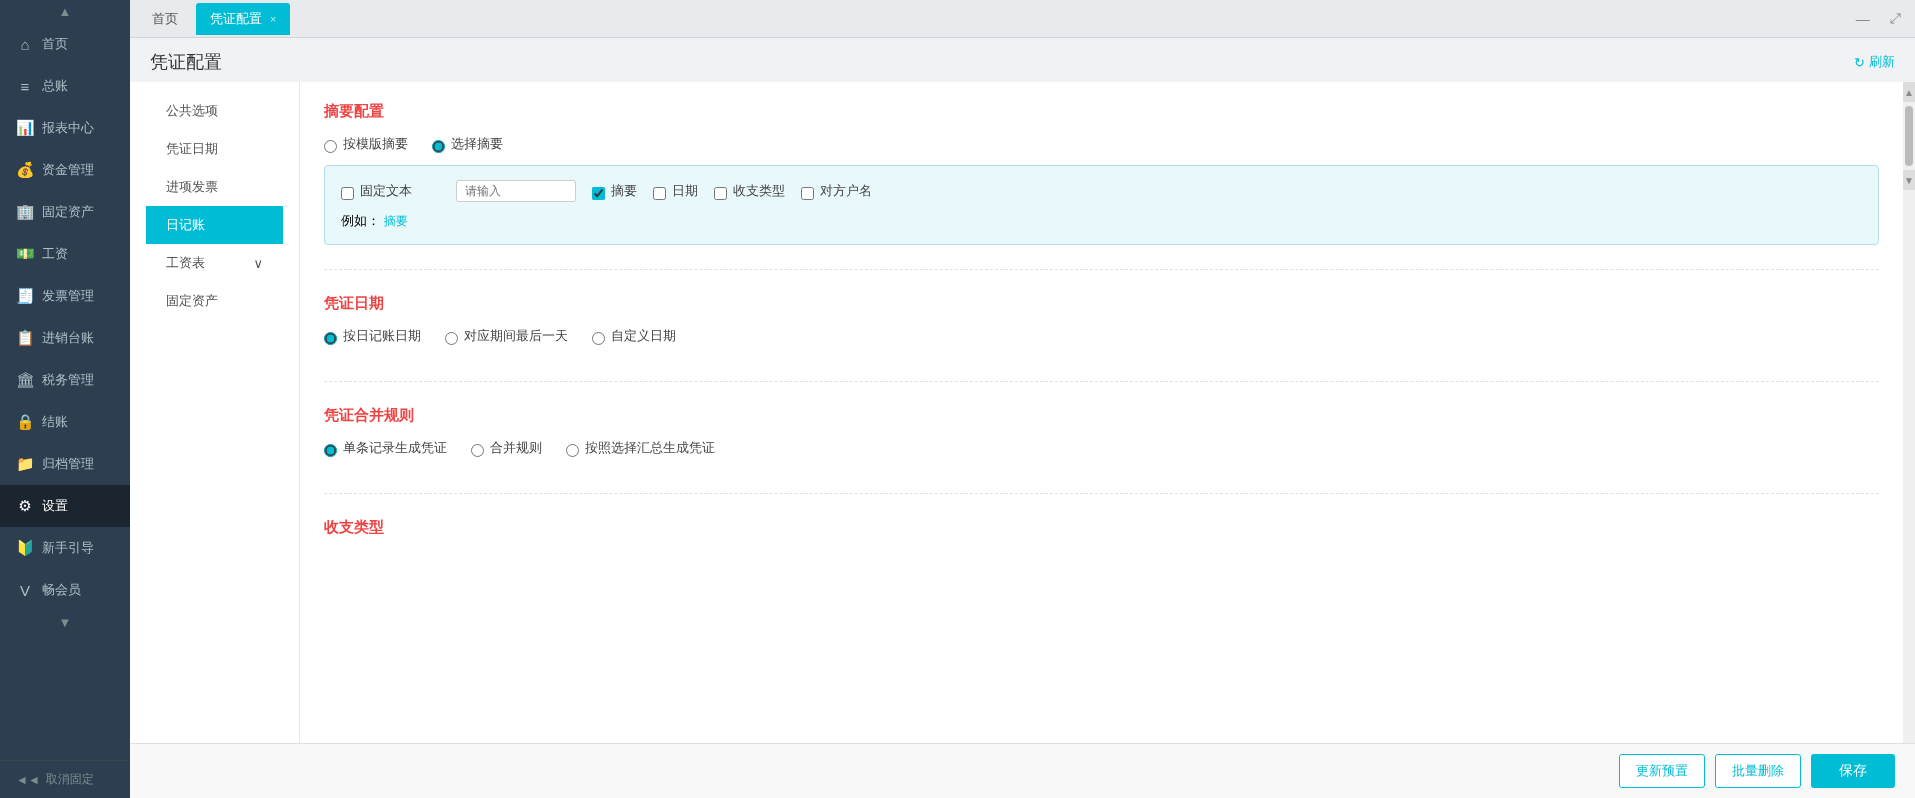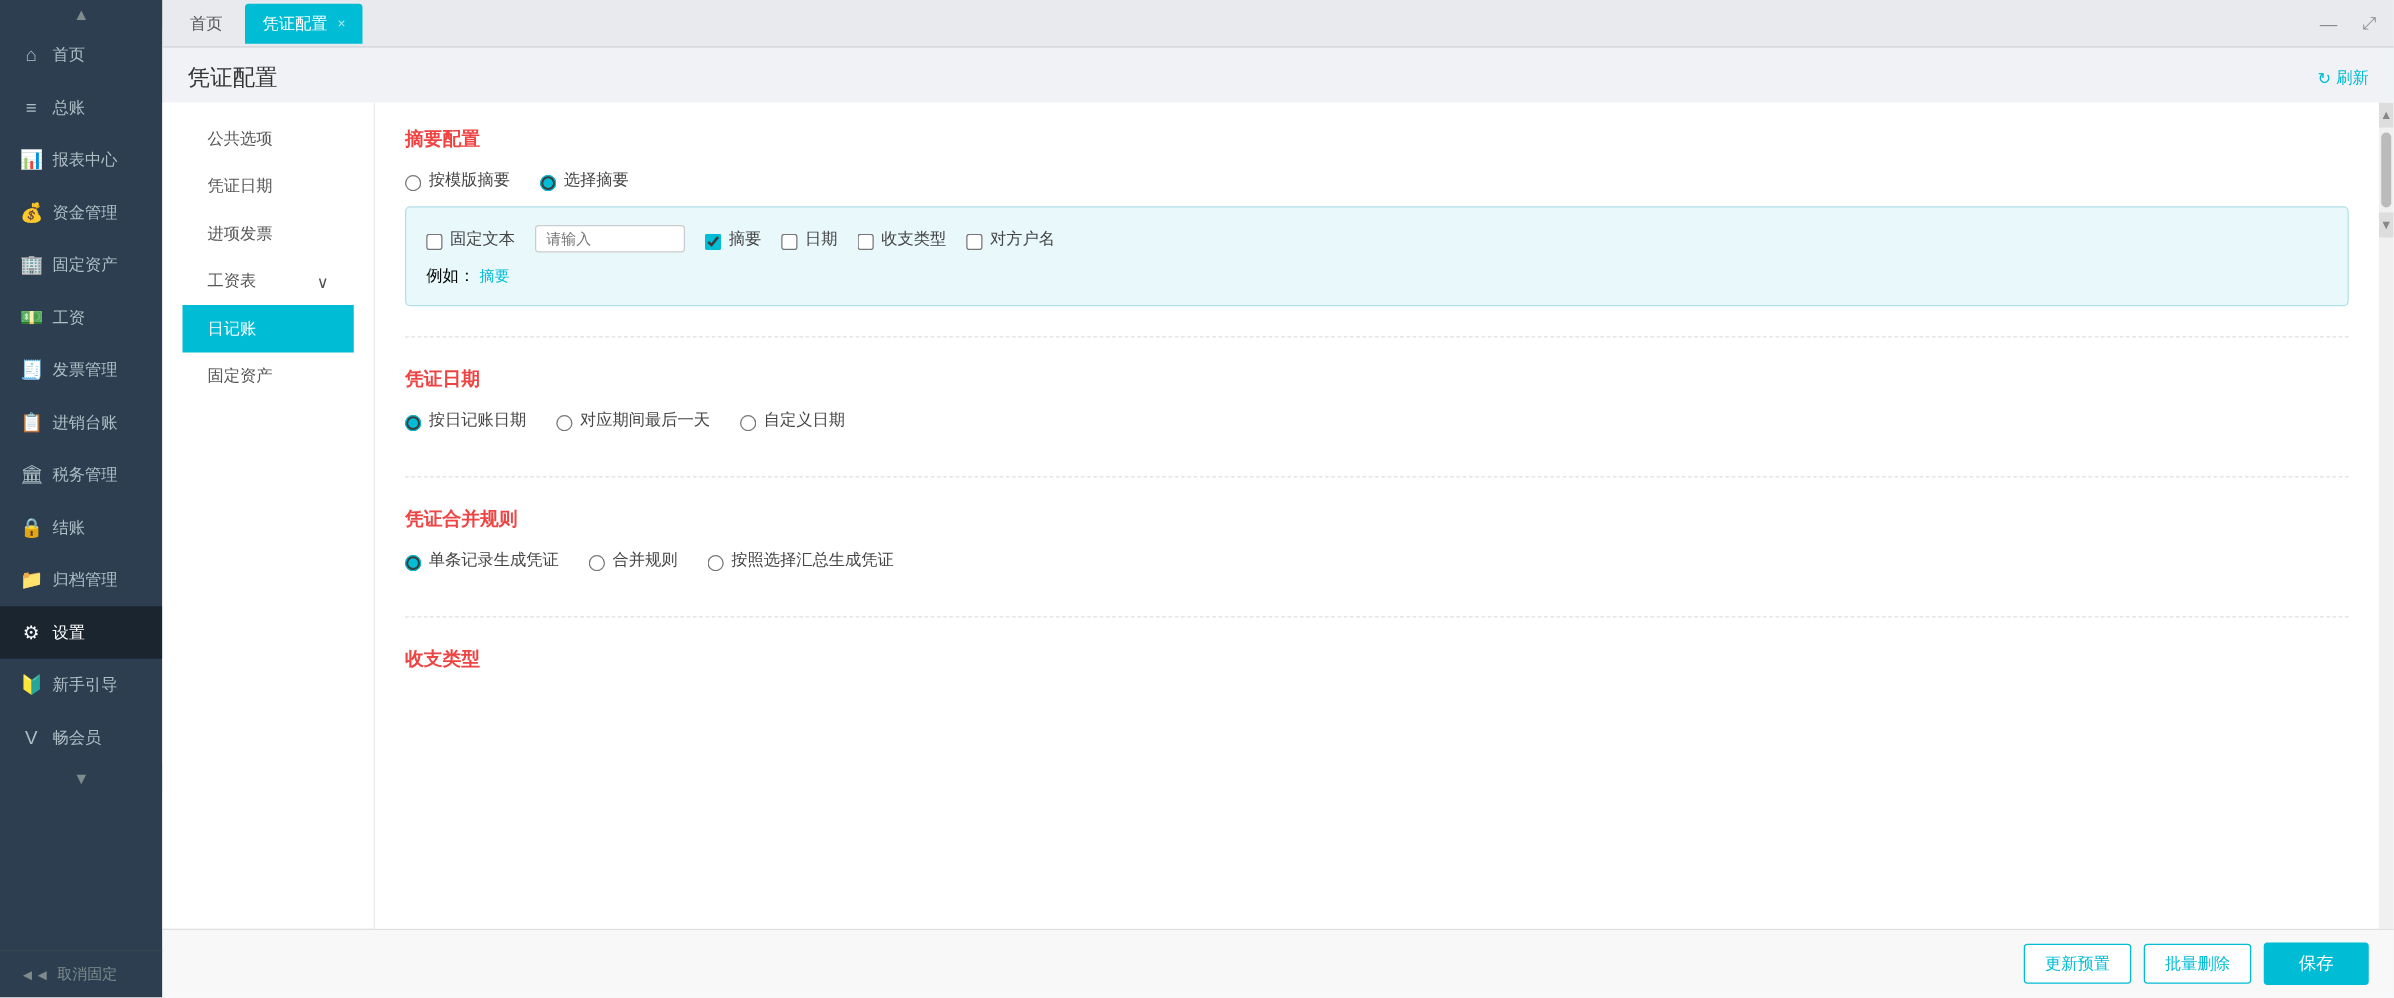--- a/index.html
+++ b/index.html
@@ -220,31 +220,31 @@
       margin-bottom: 10px;
     }
     .fixed-text-input {
       border: 1px solid #ccc;
       border-radius: 3px;
       padding: 3px 8px;
       font-size: 12px;
       width: 120px;
       outline: none;
       background: #fff;
+      margin-left: 28px;
     }
     .example-text {
       color: #00bcd4;
       font-size: 12px;
     }
 
     
     .bottom-action-bar {
       display: flex;
       justify-content: flex-end;
-      align-items: center;
       gap: 10px;
       padding: 10px 20px;
       background: #f8f8f8;
       border-top: 1px solid #e0e0e0;
     }
     .btn-update {
       background: #fff;
       border: 1px solid #00bcd4;
       color: #00bcd4;
       padding: 6px 16px;
@@ -405,26 +405,26 @@
     <div class="left-nav">
       <div class="left-nav-item">
         <span>公共选项</span>
       </div>
       <div class="left-nav-item">
         <span>凭证日期</span>
       </div>
       <div class="left-nav-item">
         <span>进项发票</span>
       </div>
+      <div class="left-nav-item active">
+        <span>日记账</span>
+      </div>
       <div class="left-nav-item">
         <span>工资表</span>
         <span>∨</span>
-      </div>
-      <div class="left-nav-item active">
-        <span>日记账</span>
       </div>
       <div class="left-nav-item">
         <span>固定资产</span>
       </div>
     </div>
 
     <div class="right-content">
 
       <div class="section">
         <div class="section-title">摘要配置</div>

